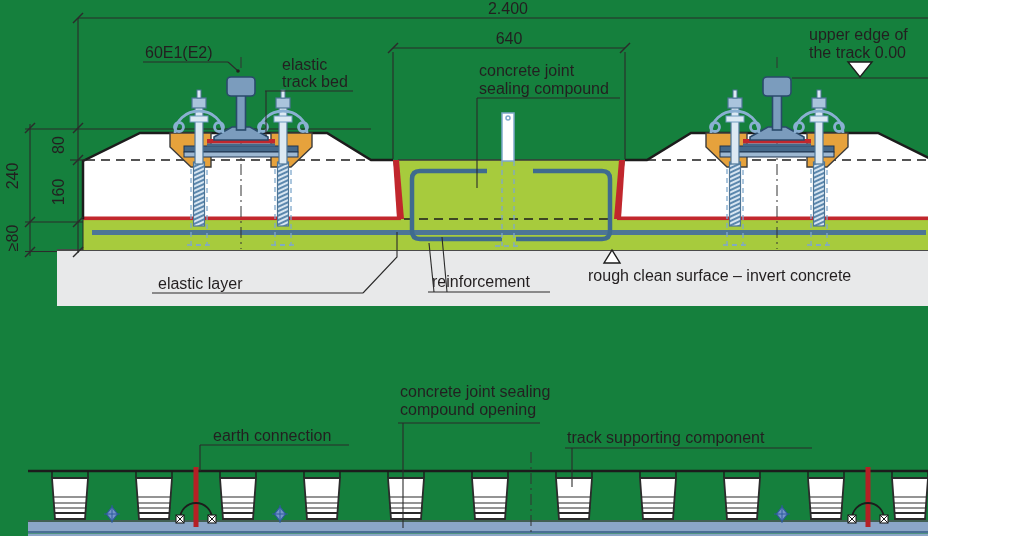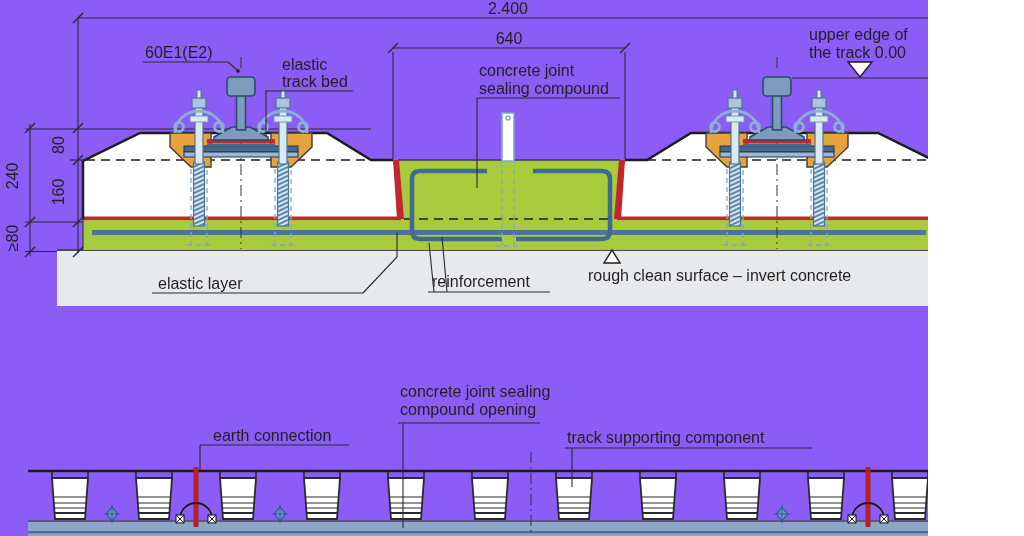--- a/index.html
+++ b/index.html
@@ -1,16 +1,16 @@
 <!DOCTYPE html>
 <html style="--green: #a7cb3d; --red: #c1272d; --steel: #4d7596; --rail_fill: #7b9cbd; --rail_stroke: #2a4a6b; --light_blue: #7fa8cc; --orange: #e6a23c; --gray_fill: #e8e9ea; --gray_line: #4a4a4a; --band_blue: #8ba6c7; --band_dark: #4a6f96; --diamond: #4472b0; --line: #231f20;"><head>
 <meta charset="utf-8">
 <style>
   html,body{margin:0;padding:0;background:#fff;}
-  .stage{width:928px;height:536px;position:relative;background:#8b5cf6;overflow:hidden;}
+  .stage{width:928px;height:536px;position:relative;background:#15803d;overflow:hidden;}
   svg{display:block;}
   .lbl{font-family:"Liberation Sans",sans-serif;font-size:16px;fill:var(--line);}
   .ln{stroke:#2b2b2b;stroke-width:1.1;fill:none;}
   .tick{stroke:#2b2b2b;stroke-width:1.4;}
   .bold{stroke:#1c1c1c;stroke-width:2.5;fill:none;}
   .thin{stroke:#2b2b2b;stroke-width:1;fill:none;}
   .dash{stroke:#1c1c1c;stroke-width:1.7;stroke-dasharray:9 6;fill:none;}
   .bluedash{stroke:var(--light_blue);stroke-width:1.3;stroke-dasharray:5 4;fill:none;}
   .cdash{stroke:#333;stroke-width:1;stroke-dasharray:11 4 2 4;fill:none;}
   .greenf{fill:var(--green);}

